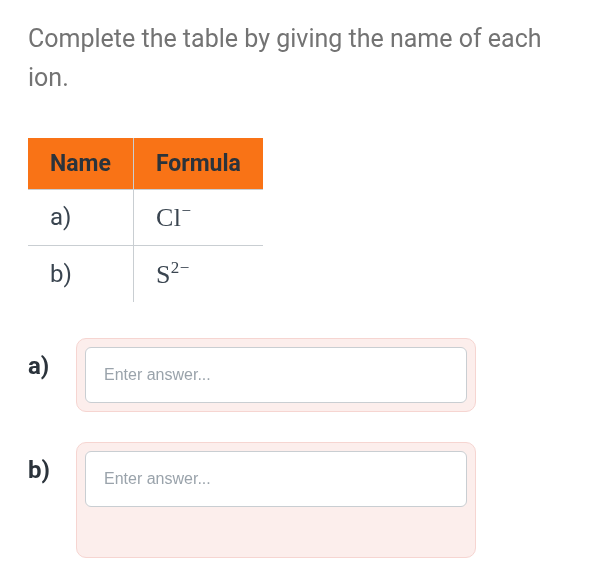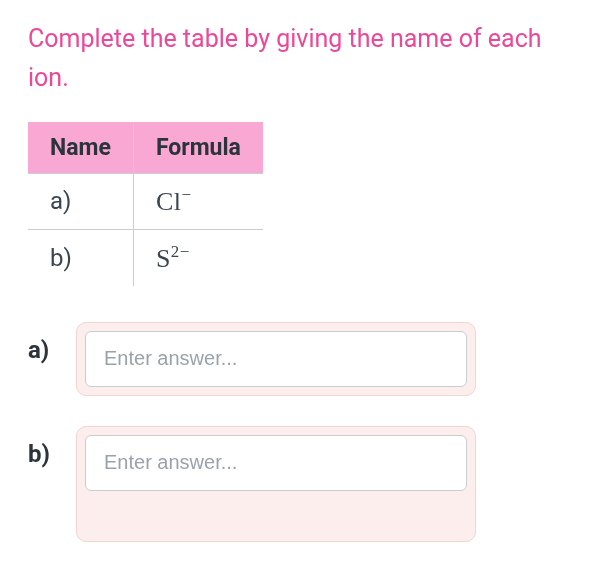--- a/index.html
+++ b/index.html
@@ -12,29 +12,29 @@
       width: 601px;
       height: 573px;
       padding: 20px 28px;
       color: #3a4550;
       background: #ffffff;
       overflow: hidden;
     }
     .prompt {
       font-size: 25px;
       line-height: 1.55;
-      color: #ec4899;
-      margin-bottom: 24px;
+      color: #737373;
+      margin-bottom: 40px;
     }
     table.ion-table {
       border-collapse: collapse;
       margin-bottom: 36px;
     }
     table.ion-table th {
-      background: #f9a8d4;
+      background: #f97316;
       font-weight: 700;
       font-size: 23px;
       color: #2b333b;
       padding: 12px 22px;
       text-align: left;
     }
     table.ion-table td {
       font-size: 24px;
       color: #3a4550;
       padding: 12px 22px;
@@ -73,21 +73,21 @@
       border: 1px solid #f6d5d1;
       border-radius: 10px;
       padding: 8px;
     }
     .answer-input {
       width: 100%;
       height: 56px;
       border: 1px solid #c9ced2;
       border-radius: 6px;
       background: #ffffff;
-      font-size: 20px;
+      font-size: 16px;
       padding: 0 18px;
       color: #737373;
       outline: none;
     }
     .answer-input::placeholder {
       color: #9aa3ab;
     }
     
     .answer-row.second .input-wrap {
       padding-bottom: 50px;

